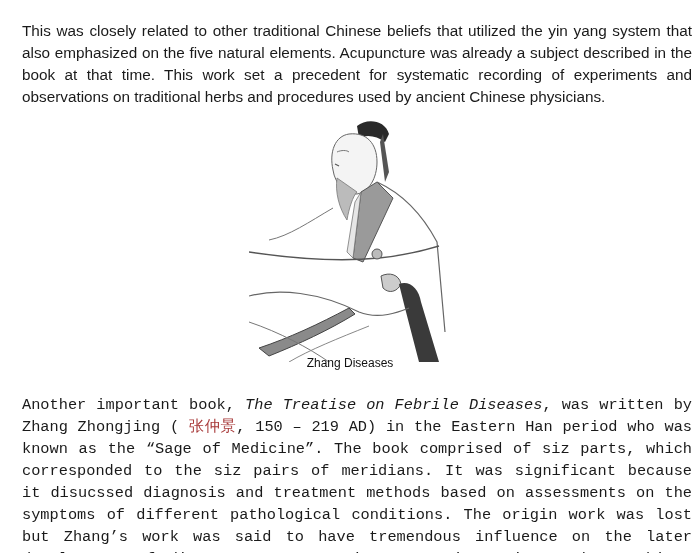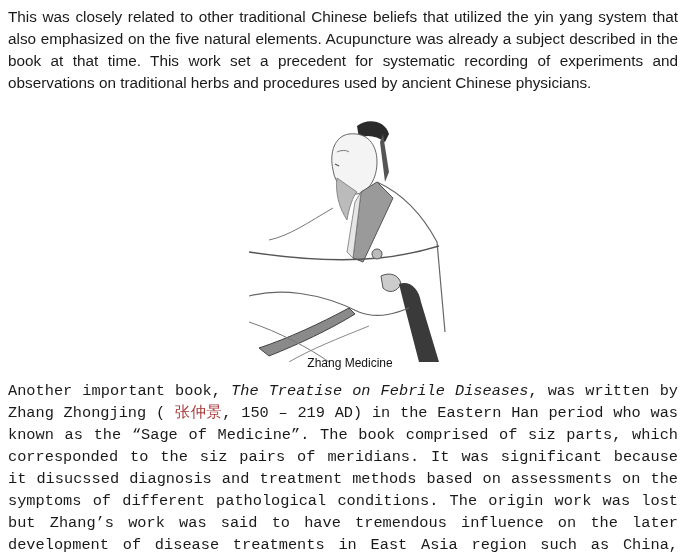--- a/index.html
+++ b/index.html
@@ -15,21 +15,21 @@
       font-family: "Liberation Sans", sans-serif;
       color: #1a1a1a;
     }
     .para {
       position: absolute;
       left: 8px;
       width: 670px;
       font-size: 15.3px;
       line-height: 22px;
       text-align: justify;
-      margin: 0;
+      margin: 14px;
     }
     .para-1 { top: 6px; }
     .para-2 { top: 380px; font-family: Liberation Mono, monospace; }
     .cjk { color: #a83a3a; }
     .figure {
       position: absolute;
       left: 249px;
       top: 112px;
       width: 198px;
       height: 250px;
@@ -74,15 +74,15 @@
     <path d="M132 164 C140 160, 150 162, 152 172 C148 180, 140 182, 134 176 Z" fill="#ccc" stroke="#555" stroke-width="1"></path>
 
     <path d="M150 172 C160 168, 170 176, 172 190 L190 250 L170 250 L156 196 Z" fill="#3a3a3a"></path>
 
     <path d="M0 184 C30 176, 70 180, 110 200 C130 208, 150 200, 160 196" stroke="#666" fill="none" stroke-width="1.2"></path>
     <path d="M10 236 C40 226, 70 212, 100 196 L106 202 C80 218, 50 232, 20 244 Z" fill="#8a8a8a" stroke="#444" stroke-width="1"></path>
     <path d="M0 210 C30 220, 60 236, 80 250" stroke="#777" fill="none" stroke-width="1"></path>
     <path d="M40 250 C60 238, 90 226, 120 214" stroke="#888" fill="none" stroke-width="1"></path>
   </svg>
 </div>
-<div class="caption">Zhang Medicine</div>
+<div class="caption">Zhang Diseases</div>
 
 <p class="para para-2"><span>Another important book, </span><em>The Treatise on Febrile Diseases</em><span>, was written by Zhang Zhongjing ( </span><span class="cjk">张仲景</span><span>, 150 – 219 AD) in the Eastern Han period who was known as the “Sage of Medicine”. The book comprised of siz parts, which corresponded to the siz pairs of meridians. It was significant because it disucssed diagnosis and treatment methods based on assessments on the symptoms of different pathological conditions. The origin work was lost but Zhang’s work was said to have tremendous influence on the later development of disease treatments in East Asia region such as China, Korea and Japan.</span></p>
 
 </body></html>

